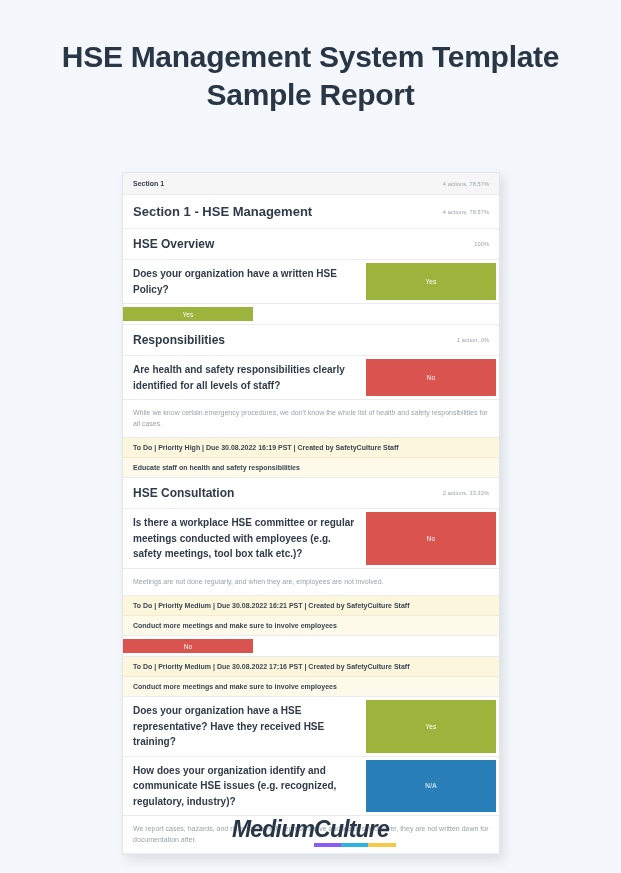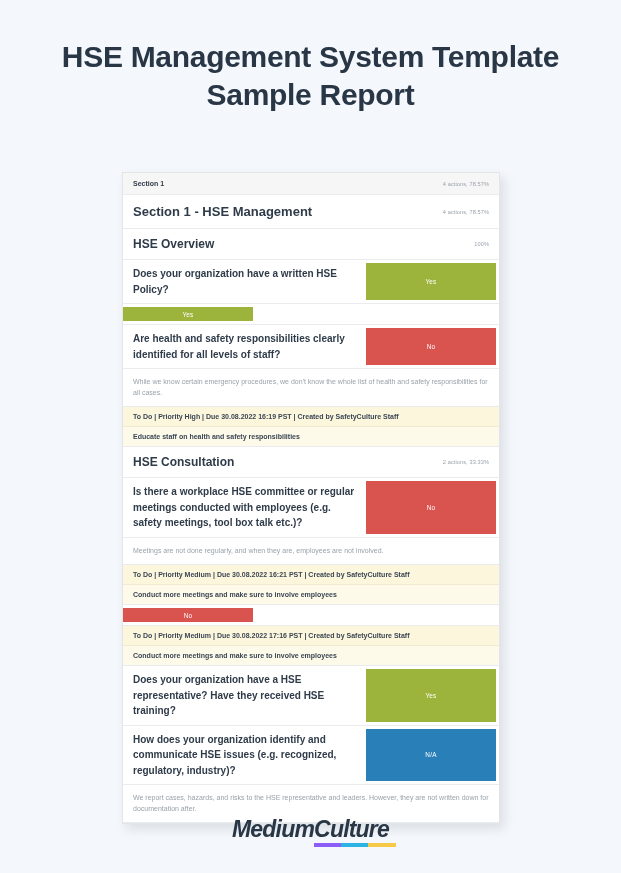--- a/index.html
+++ b/index.html
@@ -228,20 +228,24 @@
           <div class="subsection-row">
             <span class="label">HSE Overview</span>
             <span class="meta">100%</span>
           </div>
           <div class="q-row">
             <div class="q-text">Does your organization have a written HSE Policy?</div>
             <div class="answer yes">Yes</div>
           </div>
           <div class="q-row">
             <div class="answer yes">Yes</div>
+          </div>
+          <div class="subsection-row">
+            <span class="label">Responsibilities</span>
+            <span class="meta">1 action, 0%</span>
           </div>
           <div class="q-row">
             <div class="q-text"> Are health and safety responsibilities clearly identified for all levels of staff?</div>
             <div class="answer no">No</div>
           </div>
           <div class="note-row">
             <div class="note">While we know certain emergency procedures, we don't know the whole list of health and safety responsibilities for all cases.</div>
           </div>
           <div class="action-meta-row">
             <div class="txt">To Do  |  Priority High  |  Due 30.08.2022 16:19 PST  |  Created by SafetyCulture Staff</div>

